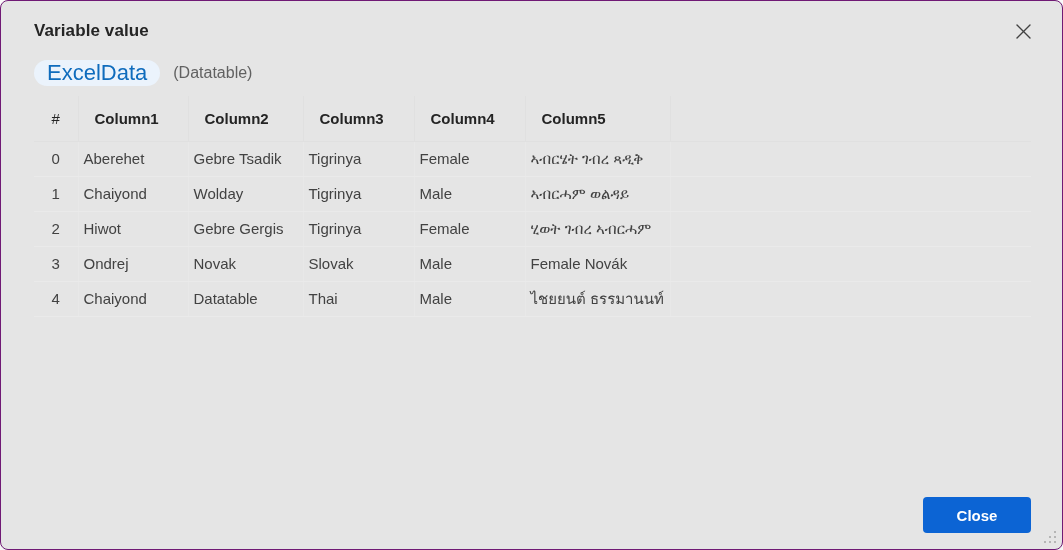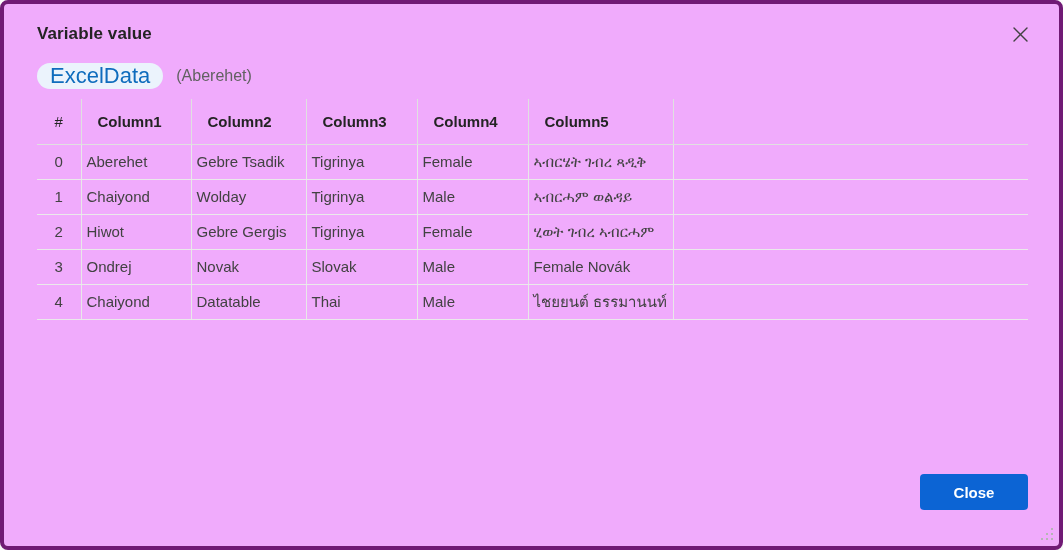--- a/index.html
+++ b/index.html
@@ -5,22 +5,22 @@
   * { margin: 0; padding: 0; box-sizing: border-box; }
   html, body {
     width: 1063px; height: 550px;
     background: #ffffff;
     font-family: "Liberation Sans", "DejaVu Sans", sans-serif;
     overflow: hidden;
   }
   .dialog {
     position: absolute;
     inset: 0;
-    background: #f0abfc;
-    border: 4px solid #701a75;
+    background: #e5e5e5;
+    border: 1px solid #701a75;
     border-radius: 8px;
     box-shadow: 0 2px 10px rgba(0,0,0,0.10);
     overflow: hidden;
   }
   
   .dialog-header {
     display: flex;
     justify-content: space-between;
     align-items: flex-start;
     padding: 20px 20px 0 33px;
@@ -101,21 +101,21 @@
   }
   table.datatable th.row-num { font-weight: 400; }
   table.datatable th.filler,
   table.datatable td.filler {
     border-right: none;
   }
   
   .footer-close-btn {
     position: absolute;
     right: 31px;
-    bottom: 36px;
+    bottom: 16px;
     width: 108px;
     height: 36px;
     background: #0c64d4;
     color: #ffffff;
     border: none;
     border-radius: 4px;
     font-family: "Liberation Sans", "DejaVu Sans", sans-serif;
     font-size: 15px;
     font-weight: 700;
     cursor: pointer;
@@ -155,21 +155,21 @@
     <button class="close-btn" aria-label="Close dialog">
       <svg width="17" height="17" viewBox="0 0 17 17">
         <line x1="2" y1="2" x2="15" y2="15" stroke="#424242" stroke-width="1.4" stroke-linecap="round"></line>
         <line x1="15" y1="2" x2="2" y2="15" stroke="#424242" stroke-width="1.4" stroke-linecap="round"></line>
       </svg>
     </button>
   </div>
 
   <div class="badge-row">
     <span class="var-pill">ExcelData</span>
-    <span class="var-type">(Aberehet)</span>
+    <span class="var-type">(Datatable)</span>
   </div>
 
   <div class="table-wrap">
     <table class="datatable">
       <colgroup>
         <col style="width:44px">
         <col style="width:110px">
         <col style="width:115px">
         <col style="width:111px">
         <col style="width:111px">

